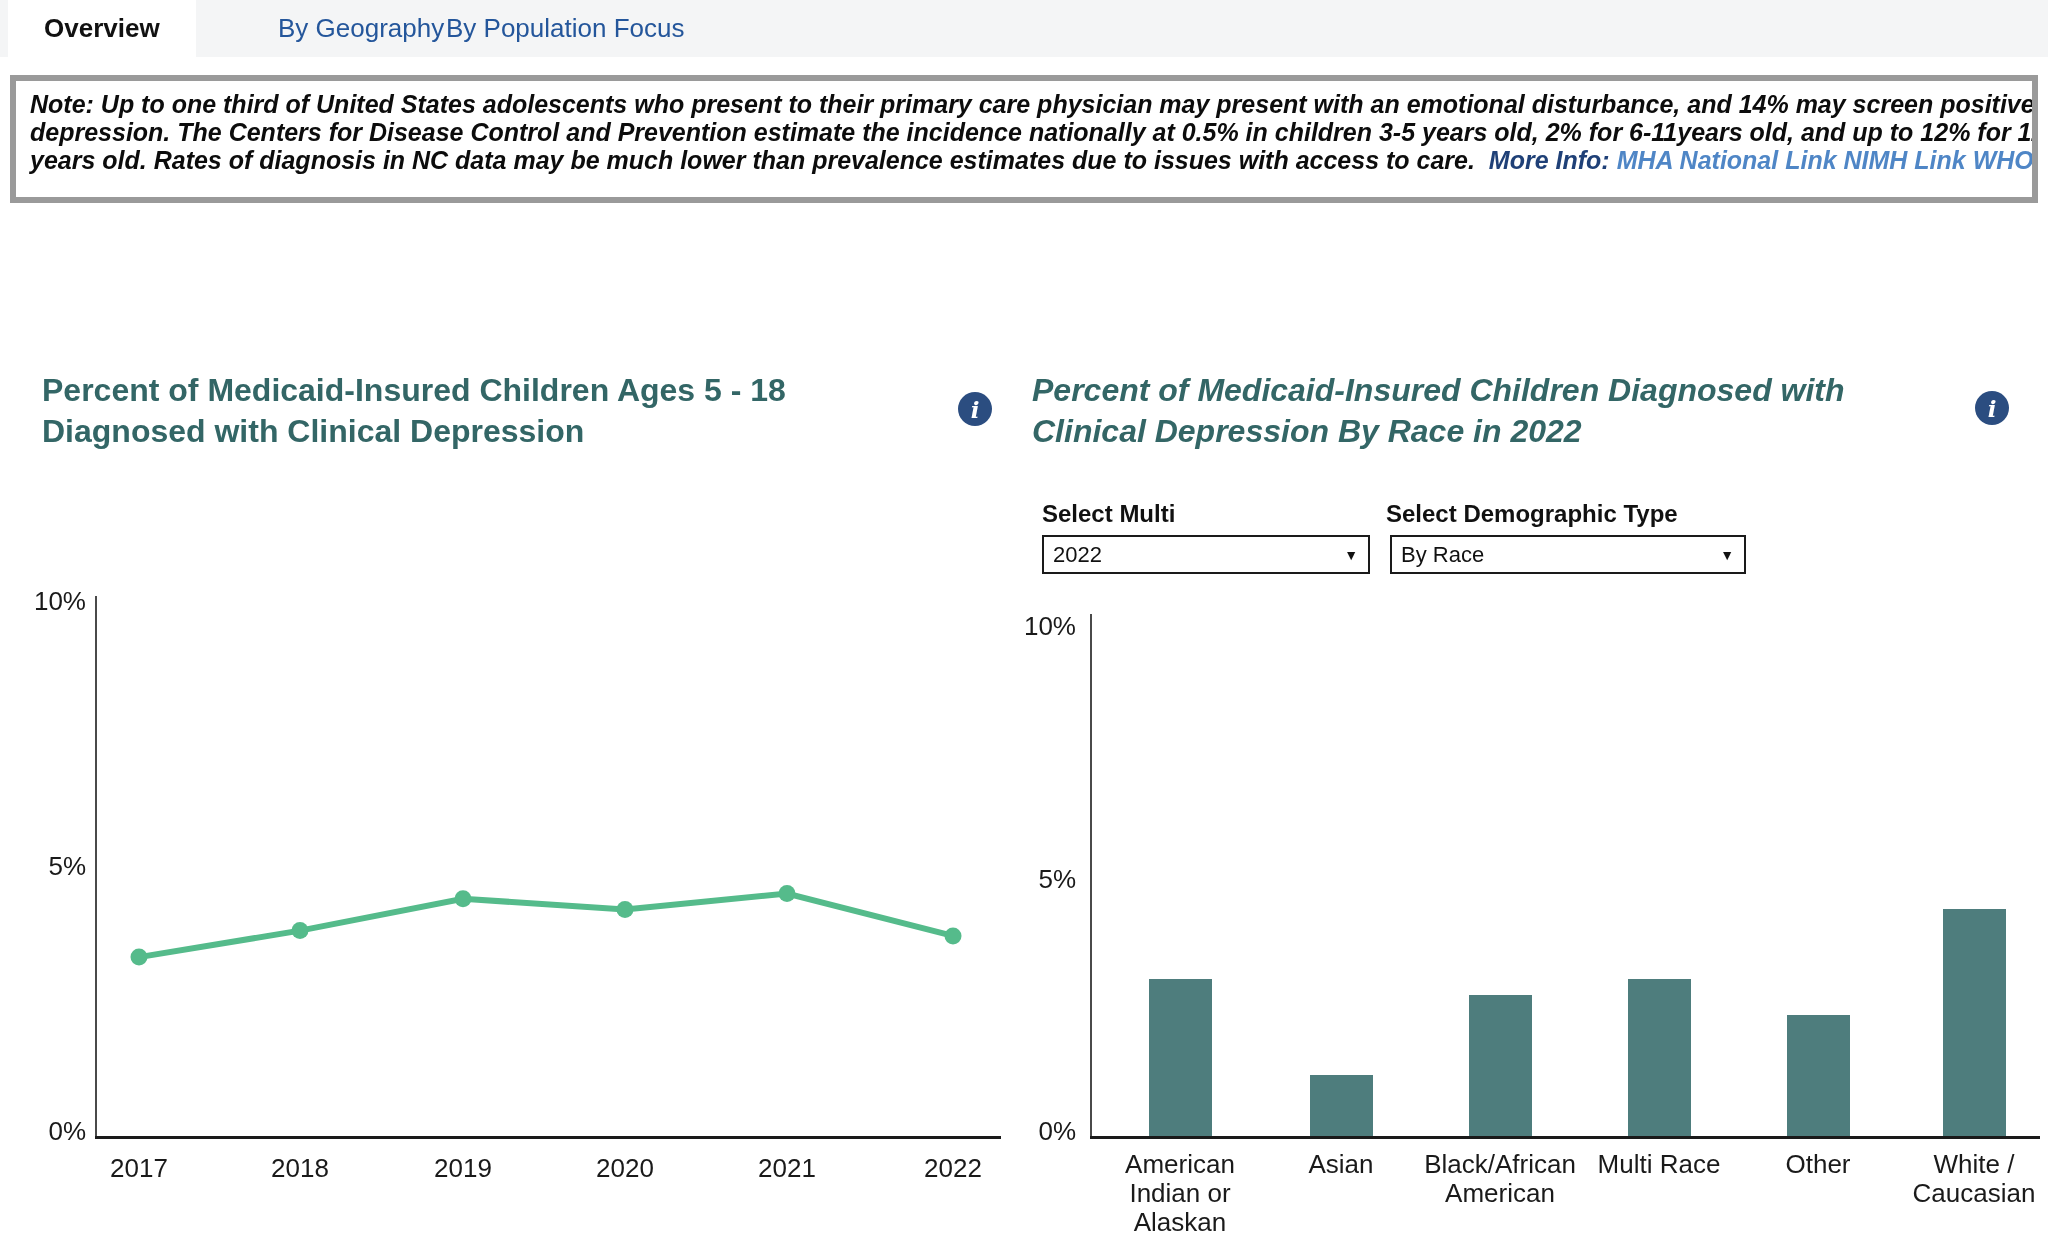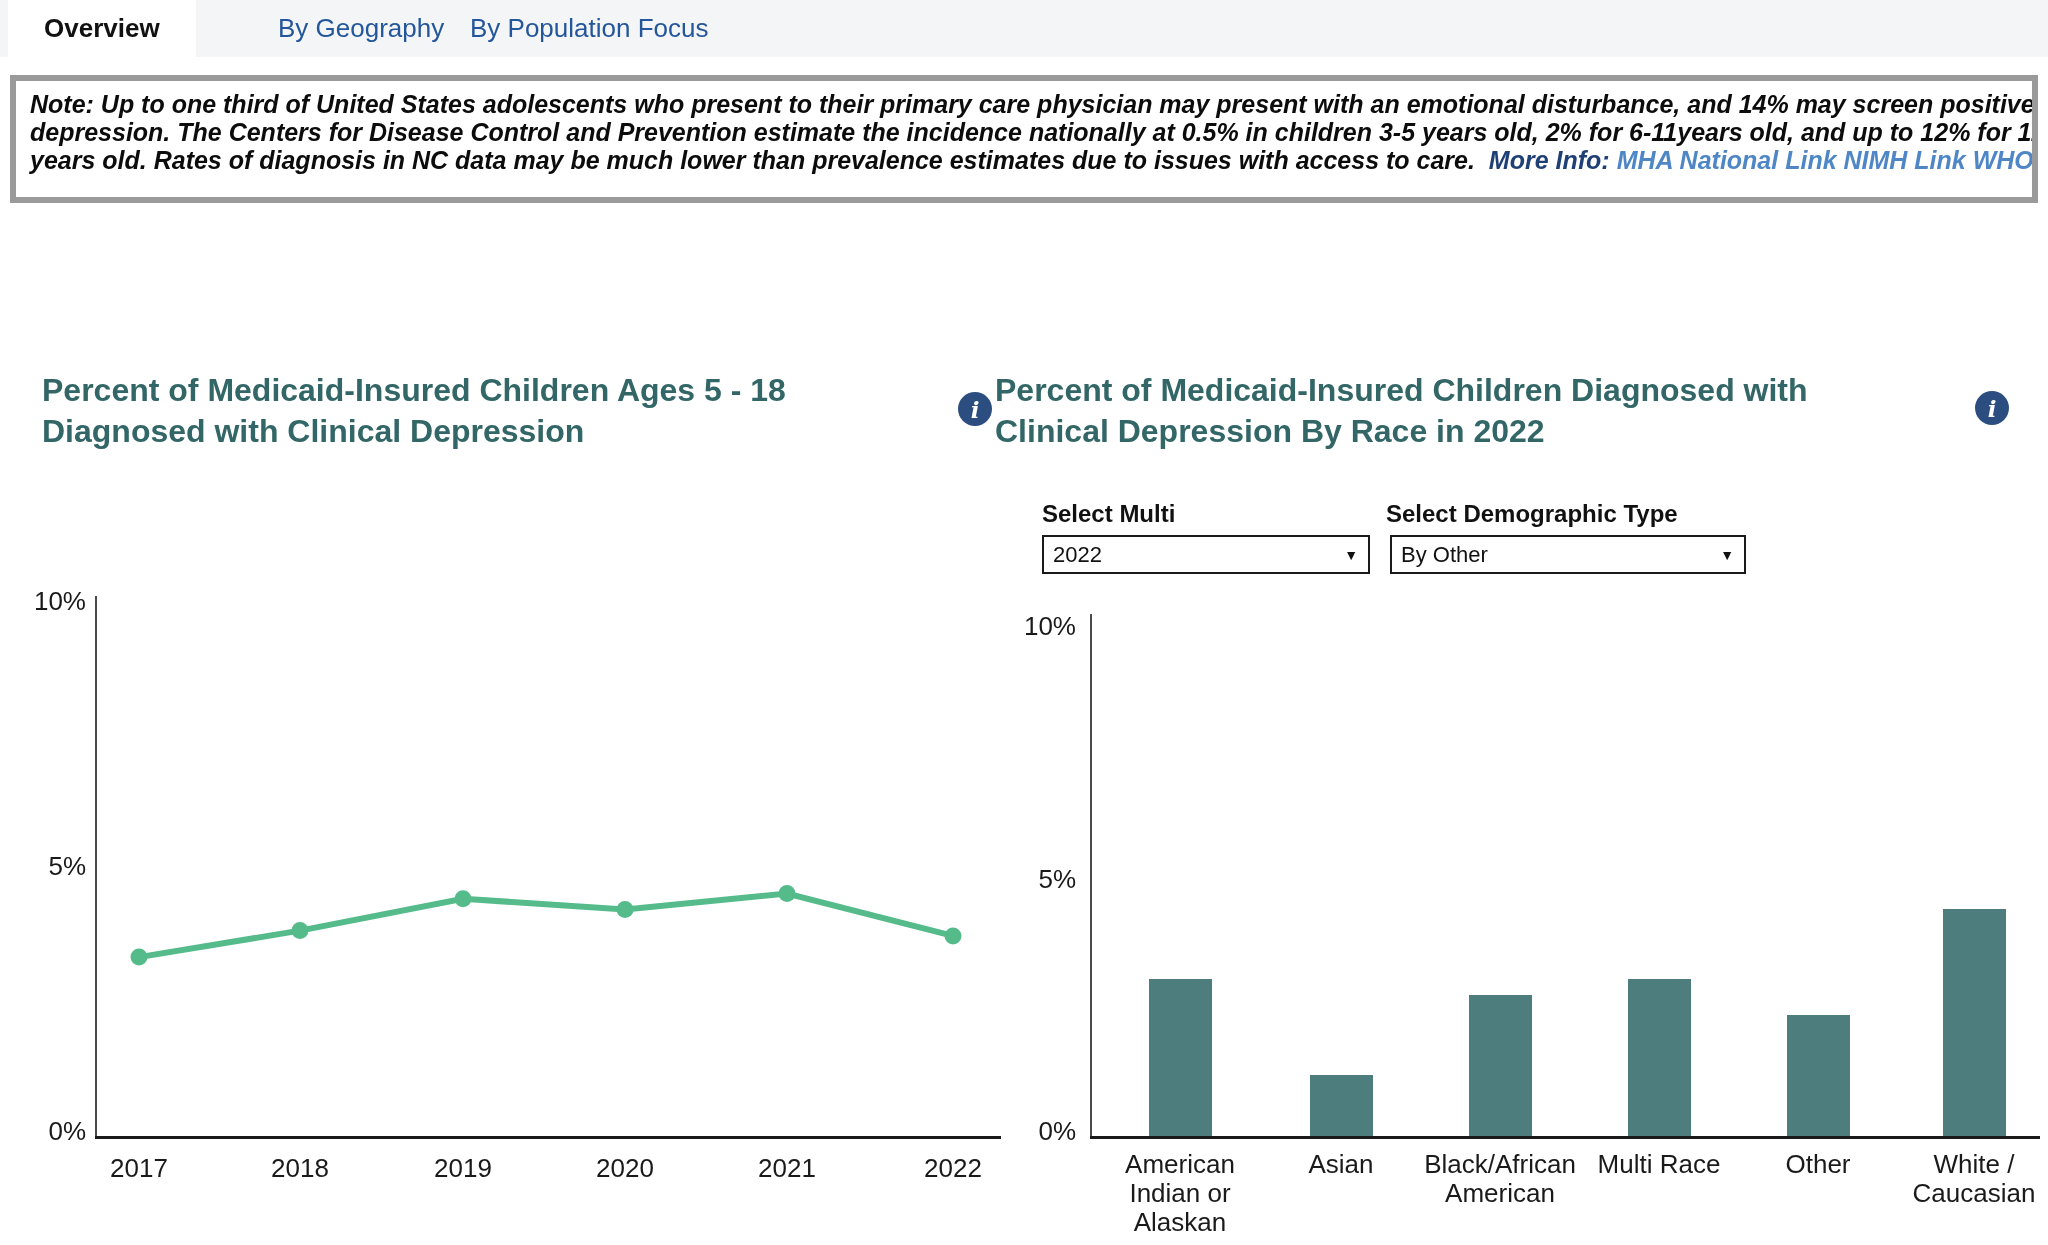--- a/index.html
+++ b/index.html
@@ -7,21 +7,21 @@
   body { font-family:"Liberation Sans", sans-serif; }
   #app { position:relative; width:2048px; height:1245px; background:#fff; overflow:hidden; }
 
   
   .tabbar { position:absolute; left:0; top:0; width:2048px; height:57px; background:#f4f5f6; }
   .tab-active { position:absolute; left:8px; top:0; height:57px; line-height:57px;
     background:#fff; padding:0 36px; font-size:26px; font-weight:bold; color:#111; }
   .tab-link { position:absolute; top:0; height:57px; line-height:57px; font-size:26px;
     color:#24569b; white-space:nowrap; cursor:pointer; }
   .tab-link-2 { left:278px; }
-  .tab-clip { position:absolute; left:470px; top:0; width:250px; height:57px; overflow:hidden; }
+  .tab-clip { position:absolute; left:446px; top:0; width:250px; height:57px; overflow:hidden; }
   .tab-clip .tab-link { left:0; }
 
   
   .notebox { position:absolute; left:10px; top:75px; width:2028px; height:128px;
     border:6px solid #9a9a9a; background:#fff; padding:9px 14px; overflow:hidden; }
   .note-line { font-size:25px; font-weight:bold; font-style:italic; line-height:28px;
     color:#0c0c0c; white-space:nowrap; }
   .note-moreinfo { color:#1f4077; }
   .note-links { color:#4f86c6; cursor:pointer; }
 
@@ -29,21 +29,21 @@
   .hero { position:absolute; left:532px; top:200px; display:flex; align-items:center; gap:10px; }
   .hero-number { font-size:108px; font-weight:bold; color:var(--green,#57b78a);
     line-height:1; letter-spacing:-2px; transform:scaleX(0.8); transform-origin:left center; white-space:nowrap; }
   .hero-text { font-size:33px; font-weight:bold; color:var(--green,#57b78a); line-height:41px;
     margin-left:-60px; white-space:nowrap; }
 
   
   .chart-title { position:absolute; font-size:32px; font-weight:bold; line-height:41px;
     color:var(--teal,#336666); }
   .title-left { left:42px; top:370px; width:850px; }
-  .title-right { left:995px; top:370px; width:910px; }
+  .title-right { left:1032px; top:370px; width:910px;font-style:italic; }
   .info-icon { position:absolute; width:34px; height:34px; border-radius:50%;
     background:var(--navy-icon,#2b4d80); color:#fff; display:flex; align-items:center; justify-content:center;
     font-family:"DejaVu Serif", serif; font-style:italic; font-weight:bold; font-size:23px; cursor:pointer; }
   .info-left { left:958px; top:392px; }
   .info-right { left:1975px; top:391px; }
 
   
   .ctl-label { position:absolute; font-size:24px; font-weight:bold; color:#111; }
   .ctl-year-label { left:1042px; top:500px; }
   .ctl-demo-label { left:1386px; top:500px; }
@@ -90,21 +90,21 @@
       <span>i</span>
     </div>
 
   <div class="ctl-label ctl-year-label">Select Multi</div>
   <div class="select select-year">
     <span>2022</span>
     <span class="arrow">▼</span>
   </div>
   <div class="ctl-label ctl-demo-label">Select Demographic Type</div>
   <div class="select select-demo">
-    <span>By Other</span>
+    <span>By Race</span>
     <span class="arrow">▼</span>
   </div>
 
   <div class="yaxis-line" style="left:95px; top:596px; height:542px;"></div>
   <div class="xaxis-line" style="left:95px; top:1136px; width:906px;"></div>
   <svg id="line-svg" width="910" height="552">
       <polyline points="44,367.1 205,340.6 368,308.79999999999995 530,319.4 692,303.5 858,345.9" fill="none" stroke="#55bb8b" stroke-width="6"></polyline>
       <circle cx="44" cy="367.1" r="8.5" fill="#55bb8b"></circle>
       <circle cx="205" cy="340.6" r="8.5" fill="#55bb8b"></circle>
       <circle cx="368" cy="308.79999999999995" r="8.5" fill="#55bb8b"></circle>

